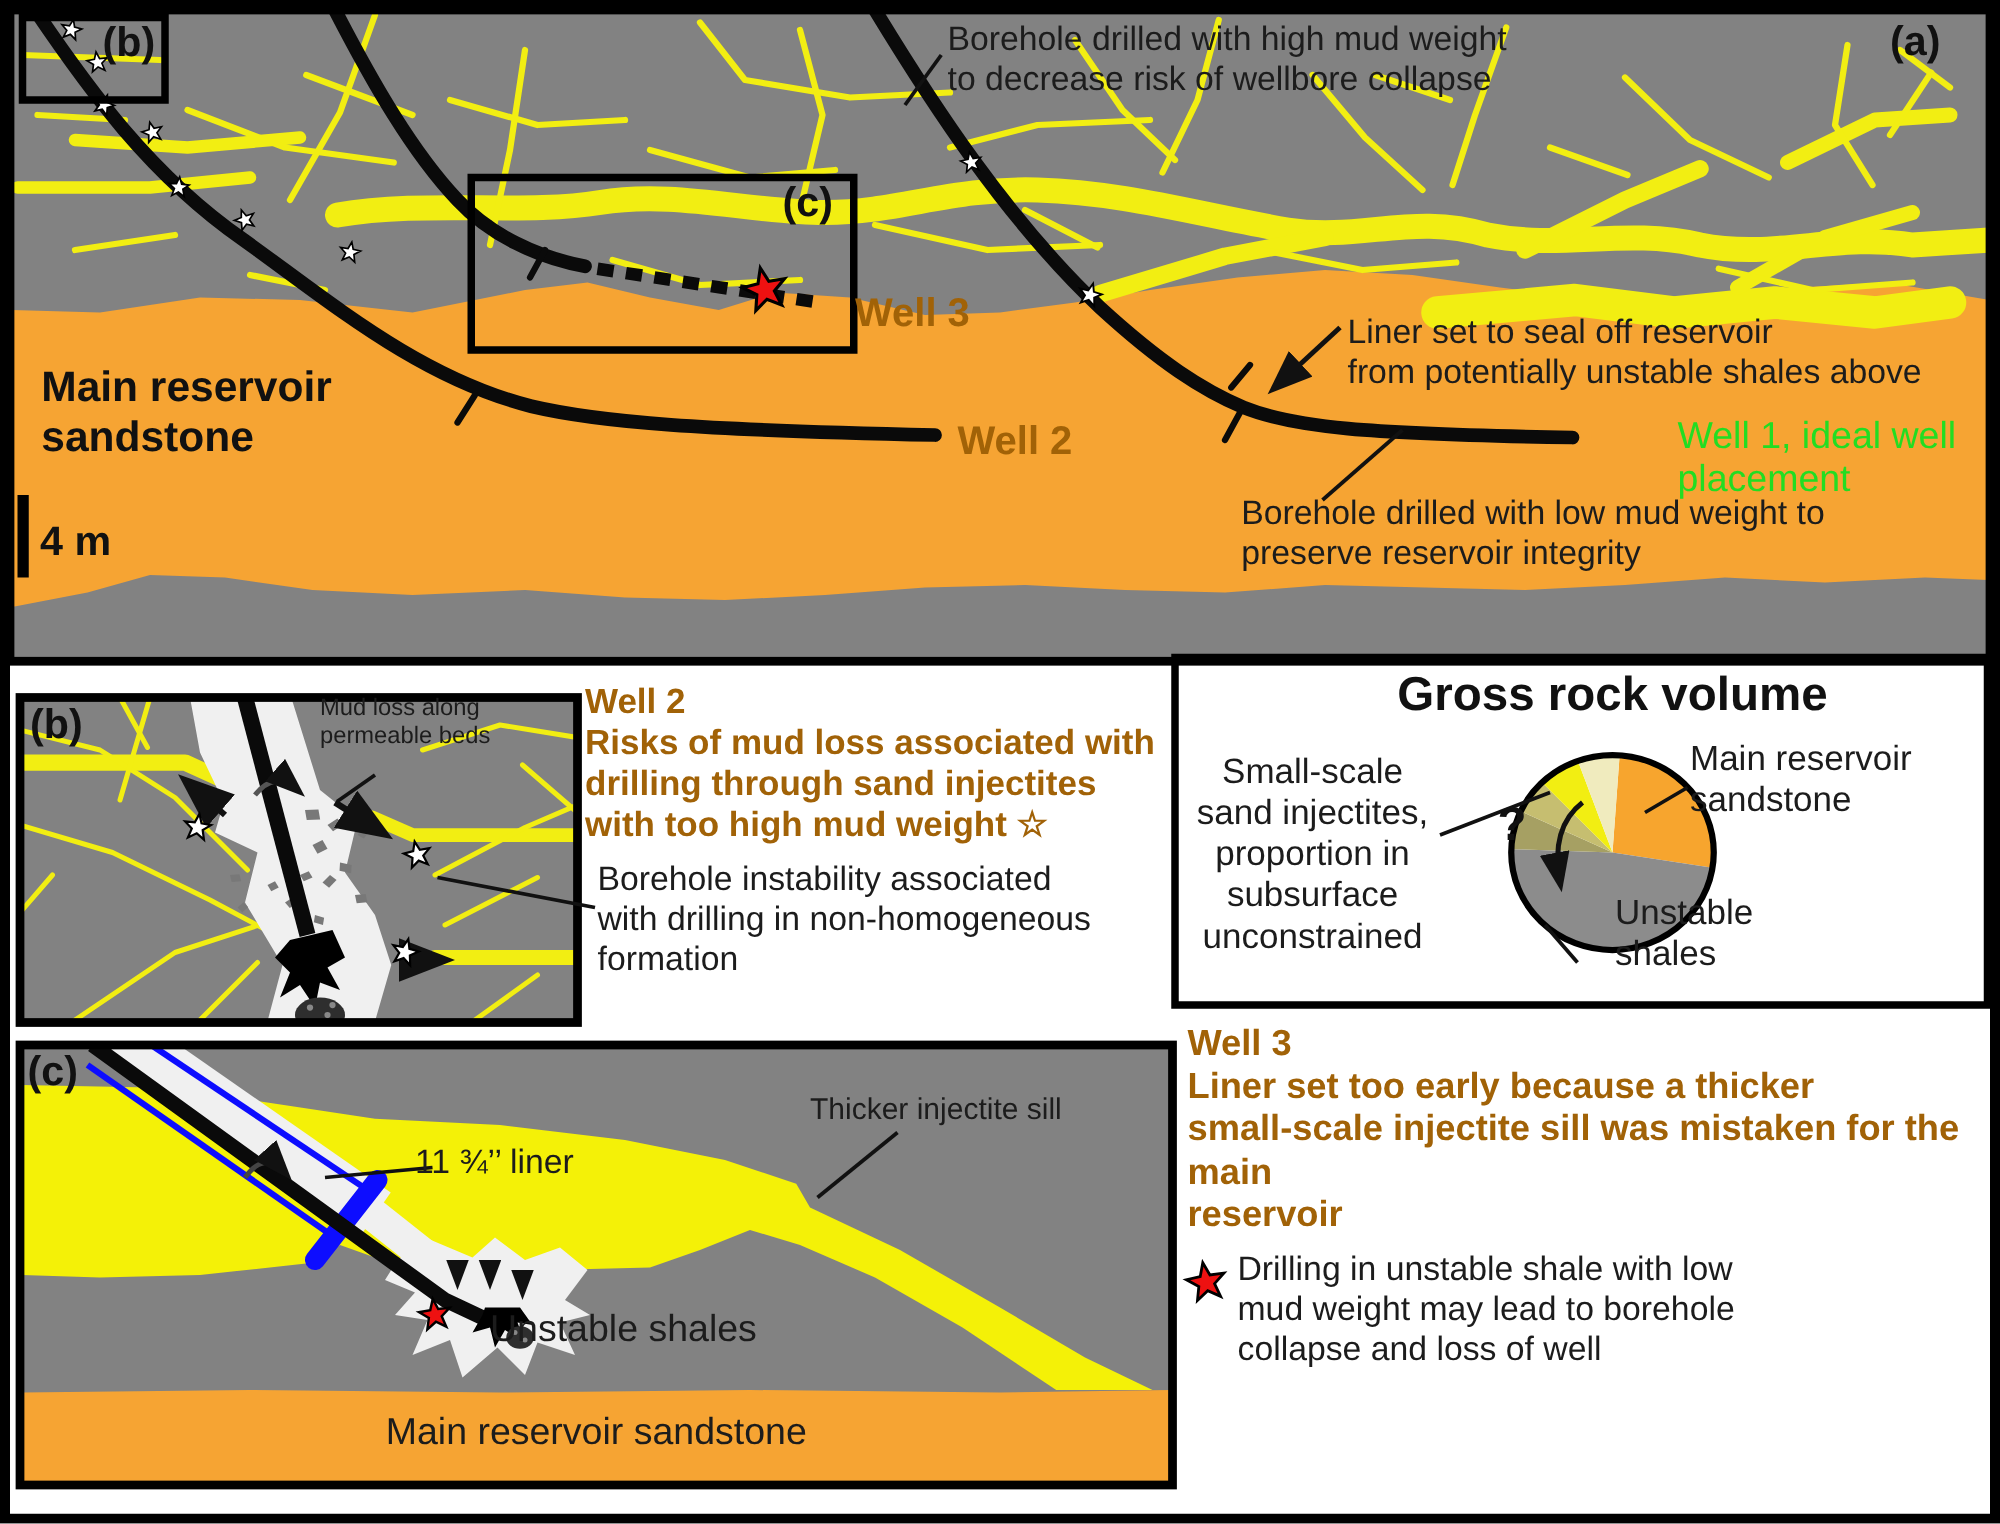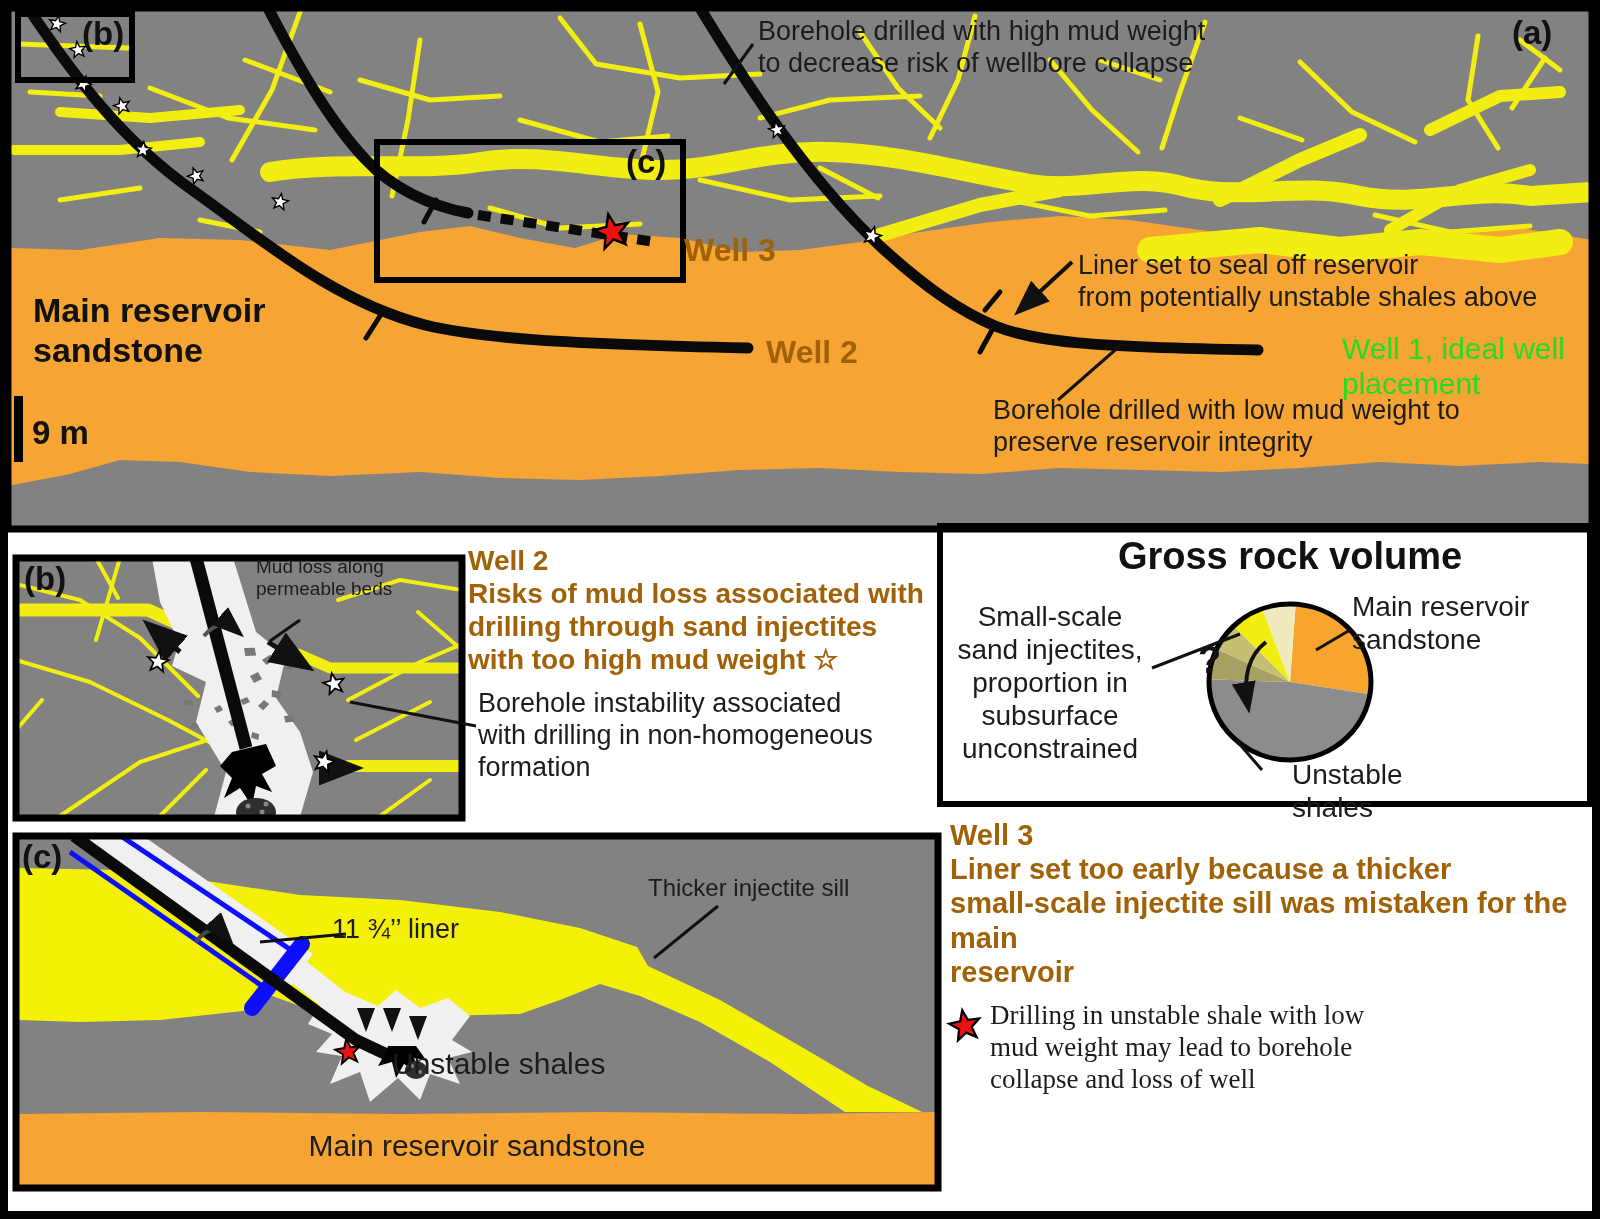--- a/index.html
+++ b/index.html
@@ -248,21 +248,21 @@
 <div class="lbl tag" style="left:82px;top:15px;">(b)</div>
 <div class="lbl tag" style="left:626px;top:143px;">(c)</div>
 <div class="lbl" style="left:1078px;top:250px;">Liner set to seal off reservoir
 from potentially unstable shales above</div>
 <div class="lbl green" style="left:1342px;top:331px;font-size:30px;">Well 1, ideal well
 placement</div>
 <div class="lbl" style="left:993px;top:395px;">Borehole drilled with low mud weight to
 preserve reservoir integrity</div>
 <div class="lbl bold" style="left:33px;top:290px;font-size:34px;color:#111;">Main reservoir
 sandstone</div>
-<div class="lbl bold" style="left:32px;top:414px;font-size:33px;color:#111;">9 m</div>
+<div class="lbl bold" style="left:32px;top:414px;font-size:33px;color:#111;">4 m</div>
 <div class="lbl red" style="left:766px;top:334px;font-size:32px;">Well 2</div>
 <div class="lbl red" style="left:684px;top:232px;font-size:32px;">Well 3</div>
 
 <div class="lbl tag" style="left:24px;top:560px;">(b)</div>
 <div class="lbl" style="left:256px;top:556px;font-size:19px;">Mud loss along
 permeable beds</div>
 <div class="lbl red" style="left:468px;top:544px;font-size:28px;">Well 2
 Risks of mud loss associated with
 drilling through sand injectites
 with too high mud weight ☆</div>
@@ -271,30 +271,30 @@
 formation</div>
 
 <div class="lbl bold center" style="left:990px;top:534px;width:600px;font-size:38px;color:#111;">Gross rock volume</div>
 <div class="lbl right" style="left:930px;top:600px;width:240px;font-size:28px;">Small-scale
 sand injectites,
 proportion in
 subsurface
 unconstrained</div>
 <div class="lbl" style="left:1352px;top:590px;font-size:28px;">Main reservoir
 sandstone</div>
-<div class="lbl" style="left:1292px;top:713px;font-size:28px;margin-top:45px;">Unstable
+<div class="lbl" style="left:1292px;top:713px;font-size:28px;">Unstable
 shales</div>
 <div class="lbl bold" style="left:1198px;top:638px;font-size:38px;color:#111;">?</div>
 
 <div class="lbl tag" style="left:22px;top:838px;">(c)</div>
 <div class="lbl" style="left:332px;top:914px;">11 ¾’’ liner</div>
 <div class="lbl" style="left:648px;top:874px;font-size:24px;">Thicker injectite sill</div>
 <div class="lbl" style="left:392px;top:1046px;font-size:30px;">Unstable shales</div>
 <div class="lbl center" style="left:16px;top:1128px;width:922px;font-size:30px;">Main reservoir sandstone</div>
 <div class="lbl red" style="left:950px;top:818px;font-size:29px;">Well 3
 Liner set too early because a thicker
 small-scale injectite sill was mistaken for the main
 reservoir</div>
-<div class="lbl" style="left:990px;top:1000px;font-family:Liberation Serif, serif;">Drilling in unstable shale with low
+<div class="lbl" style="left:990px;top:1000px;">Drilling in unstable shale with low
 mud weight may lead to borehole
 collapse and loss of well</div>
 
 </div>
 
 </body></html>

